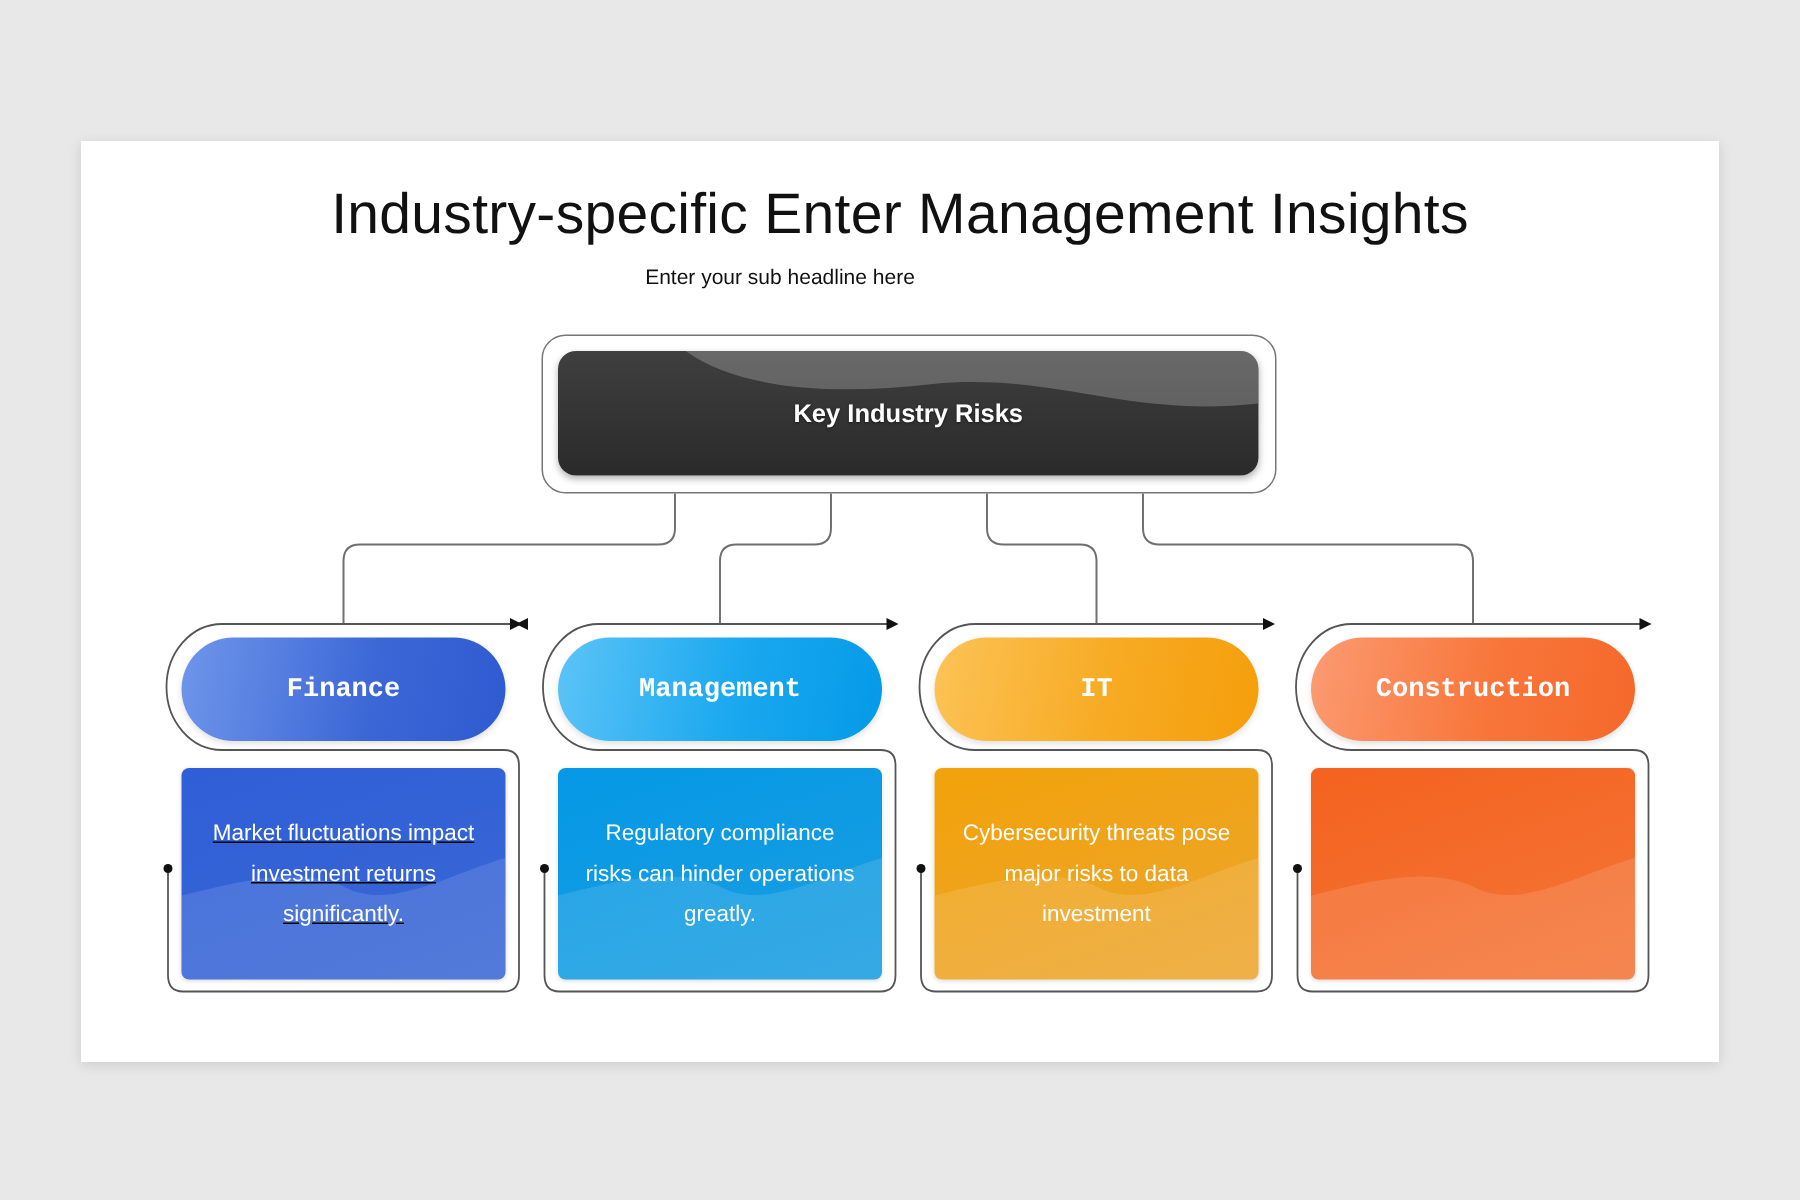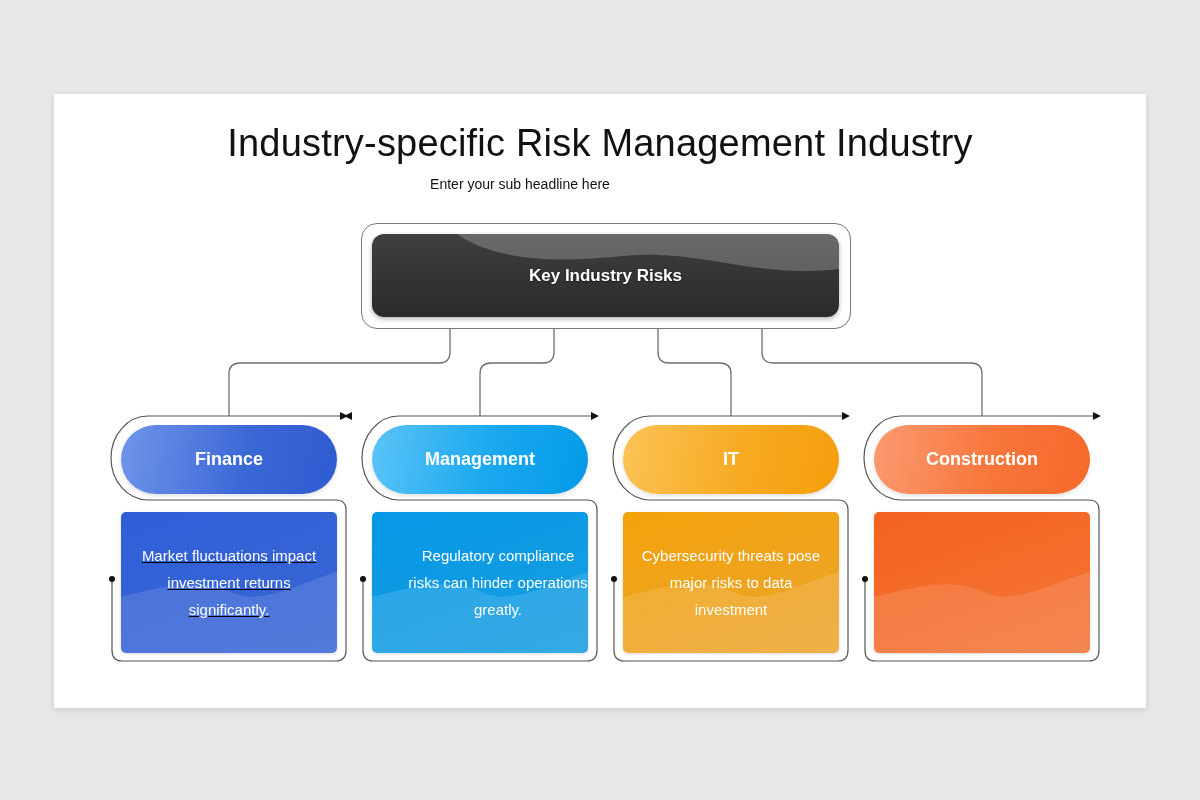--- a/index.html
+++ b/index.html
@@ -35,38 +35,39 @@
     }
     .root-label {
       position: relative; color: #fff; font-weight: bold; font-size: 17px;
       text-shadow: 0 1px 2px rgba(0,0,0,0.5);
     }
     .pill {
       position: absolute; width: 216px; height: 69px; border-radius: 35px;
       display: flex; align-items: center; justify-content: center;
       color: #fff; font-weight: bold; font-size: 18px;
       box-shadow: 0 2px 4px rgba(0,0,0,0.12);
+      font-family: Liberation Mono, monospace;
     }
     .box {
       position: absolute; width: 216px; height: 141px; border-radius: 5px; overflow: hidden;
       display: flex; align-items: center; justify-content: center;
       box-shadow: 0 1px 3px rgba(0,0,0,0.15);
     }
     .box .wave { position: absolute; left: 0; top: 0; width: 100%; height: 100%; }
     .box-text {
       position: relative; color: #fff; font-size: 15px; line-height: 27px; text-align: center;
       width: 180px;
     }
   </style>
 </head>
 <body>
 
 <div class="slide"></div>
 
-<div class="title">Industry-specific Risk Management Industry</div>
+<div class="title">Industry-specific Enter Management Insights</div>
 <div class="subtitle">Enter your sub headline here</div>
 
 <svg class="connectors" viewBox="0 0 1200 800">
   <defs>
     <marker id="arrow" markerWidth="8" markerHeight="8" refX="7" refY="4" orient="auto" markerUnits="userSpaceOnUse">
       <path d="M0,0 L8,4 L0,8 z" fill="#111"></path>
     </marker>
   </defs>
   <g fill="none" stroke="#6f6f6f" stroke-width="1.3">
 
@@ -111,21 +112,21 @@
 <div class="box" style="left:121px; top:512px; background:linear-gradient(160deg,#2f5ed8 0%,#3a68d4 100%);text-decoration:underline;">
   <svg class="wave" viewBox="0 0 216 141" preserveAspectRatio="none">
     <path d="M0,85 C40,75 80,65 110,80 C140,95 180,70 216,60 L216,141 L0,141 Z" fill="rgba(255,255,255,0.12)"></path>
   </svg>
   <div class="box-text">Market fluctuations impact investment returns significantly.</div>
 </div>
 
 <div class="pill" style="left:372px; top:425px; background:linear-gradient(100deg,#5cc4f7 0%,#1aa8ef 55%,#049ae8 100%);">
   <span>Management</span>
 </div>
-<div class="box" style="left:372px; top:512px; background:linear-gradient(160deg,#0598e6 0%,#1a9ee0 100%);justify-content:flex-end;">
+<div class="box" style="left:372px; top:512px; background:linear-gradient(160deg,#0598e6 0%,#1a9ee0 100%);">
   <svg class="wave" viewBox="0 0 216 141" preserveAspectRatio="none">
     <path d="M0,85 C40,75 80,65 110,80 C140,95 180,70 216,60 L216,141 L0,141 Z" fill="rgba(255,255,255,0.12)"></path>
   </svg>
   <div class="box-text">Regulatory compliance risks can hinder operations greatly.</div>
 </div>
 
 <div class="pill" style="left:623px; top:425px; background:linear-gradient(100deg,#fcc356 0%,#f7aa22 55%,#f59e0b 100%);">
   <span>IT</span>
 </div>
 <div class="box" style="left:623px; top:512px; background:linear-gradient(160deg,#f2a20a 0%,#eca530 100%);">

